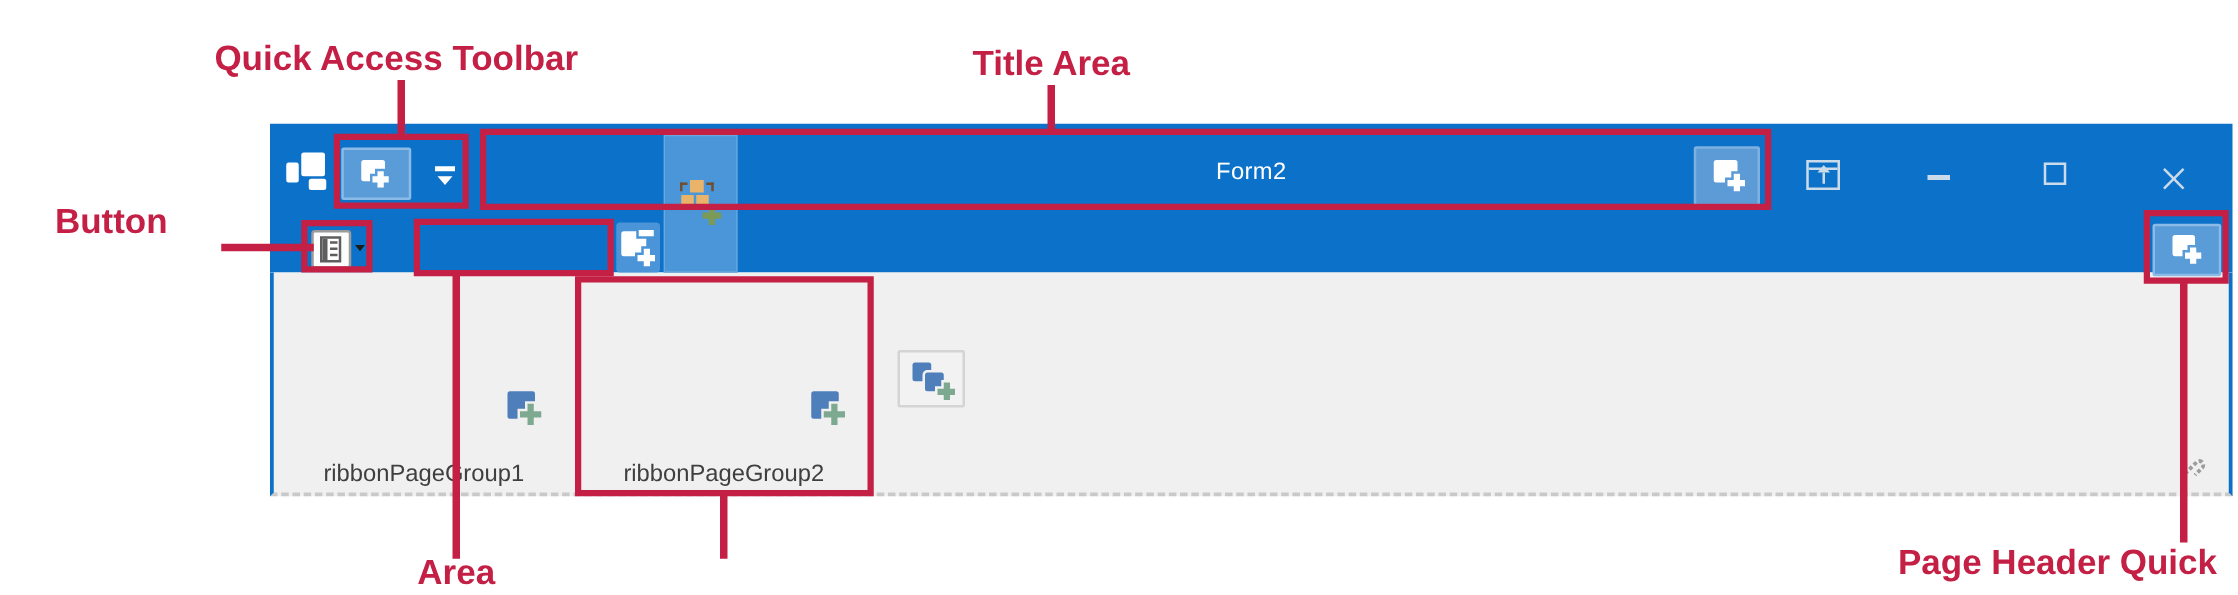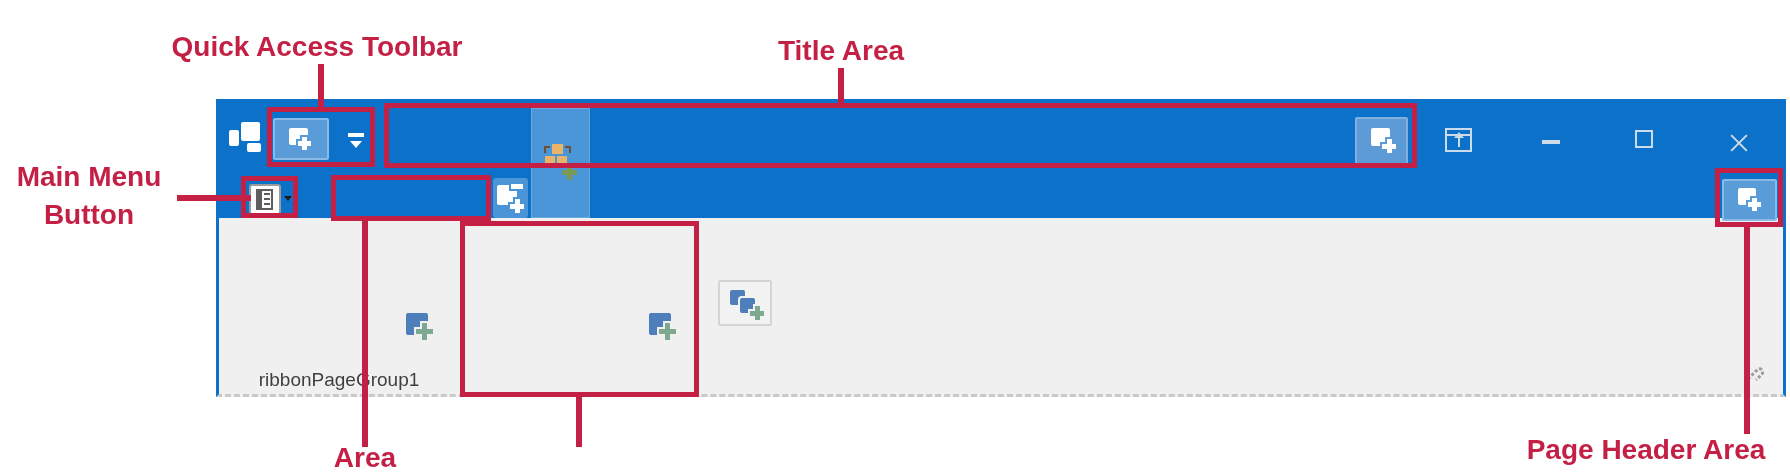--- a/index.html
+++ b/index.html
@@ -130,20 +130,21 @@
     <span class="brk l" style="left:0;top:3px;"></span>
     <span class="osq" style="left:8px;top:1px;width:11px;height:10px;"></span>
     <span class="brk r" style="left:21px;top:3px;"></span>
     <span class="osq" style="left:1px;top:13px;width:10px;height:9px;"></span>
     <span class="osq" style="left:13px;top:13px;width:10px;height:9px;"></span>
   </div>
   <span class="plusw" style="left:562px;top:165px;--s:15px;--t:5px;--fg:#7b9a57;--ring:#4b96d8;">
       <i class="fgp"></i>
     </span>
 
+  <div class="win-title">Form2</div>
 
   <div class="blue-btn" style="left:1355px;top:117px;width:53px;height:48px;border-color:#7eb1e0;background:#5d9bd7;">
     <span class="wsq" style="left:14px;top:9px;width:19px;height:18px;"></span>
     <span class="plusw" style="left:25px;top:20px;--s:14px;--t:5px;--fg:#fff;--ring:#5d9bd7;">
         <i class="rg"></i>
         <i class="fgp"></i>
       </span>
   </div>
 
   <div class="dopt">
@@ -202,20 +203,21 @@
   <div class="addgrp">
     <span class="bsq" style="left:10px;top:8px;width:15px;height:15px;"></span>
     <span class="bsq ring2" style="left:20px;top:16px;width:15px;height:15px;"></span>
     <span class="plusw" style="left:30px;top:24px;--s:14px;--t:5px;--fg:#7ca98f;--ring:#f2f2f2;">
         <i class="rg"></i>
         <i class="fgp"></i>
       </span>
   </div>
 
   <div class="grp-cap" style="left:339px;">ribbonPageGroup1</div>
+  <div class="grp-cap" style="left:579px;">ribbonPageGroup2</div>
 
   <span class="anchor">
     <svg width="26" height="26" viewBox="0 0 26 26">
       <path d="M5 19 L14 10 a3.2 3.2 0 1 1 4.5 4.5 L13 20" fill="none" stroke="#9c9c9c" stroke-width="3" stroke-dasharray="3 2"></path>
     </svg>
   </span>
 
   <div class="abox" style="left:267px;top:107px;width:108px;height:60px;"></div>
   <div class="abox" style="left:384px;top:103px;width:1033px;height:65px;"></div>
   <div class="abox" style="left:241px;top:176px;width:57px;height:42px;"></div>
@@ -226,19 +228,18 @@
   <div class="aline" style="left:318px;top:64px;width:6px;height:46px;"></div>
   <div class="aline" style="left:838px;top:68px;width:6px;height:40px;"></div>
   <div class="aline" style="left:177px;top:195px;width:74px;height:6px;"></div>
   <div class="aline" style="left:362px;top:219px;width:6px;height:228px;"></div>
   <div class="aline" style="left:576px;top:395px;width:6px;height:52px;"></div>
   <div class="aline" style="left:1744px;top:225px;width:6px;height:209px;"></div>
 
   <div class="albl" style="left:317px;top:31px;">Quick Access Toolbar</div>
   <div class="albl" style="left:841px;top:35px;">Title Area</div>
   <div class="albl" style="left:89px;top:158px;line-height:38px;">
-    <div>Main Menu</div>
     <div class="ln2">Button</div>
   </div>
   <div class="albl" style="left:365px;top:442px;">Area</div>
-  <div class="albl" style="left:1646px;top:434px;">Page Header Area</div>
+  <div class="albl" style="left:1646px;top:434px;">Page Header Quick</div>
 
 </div>
 
 </body></html>

